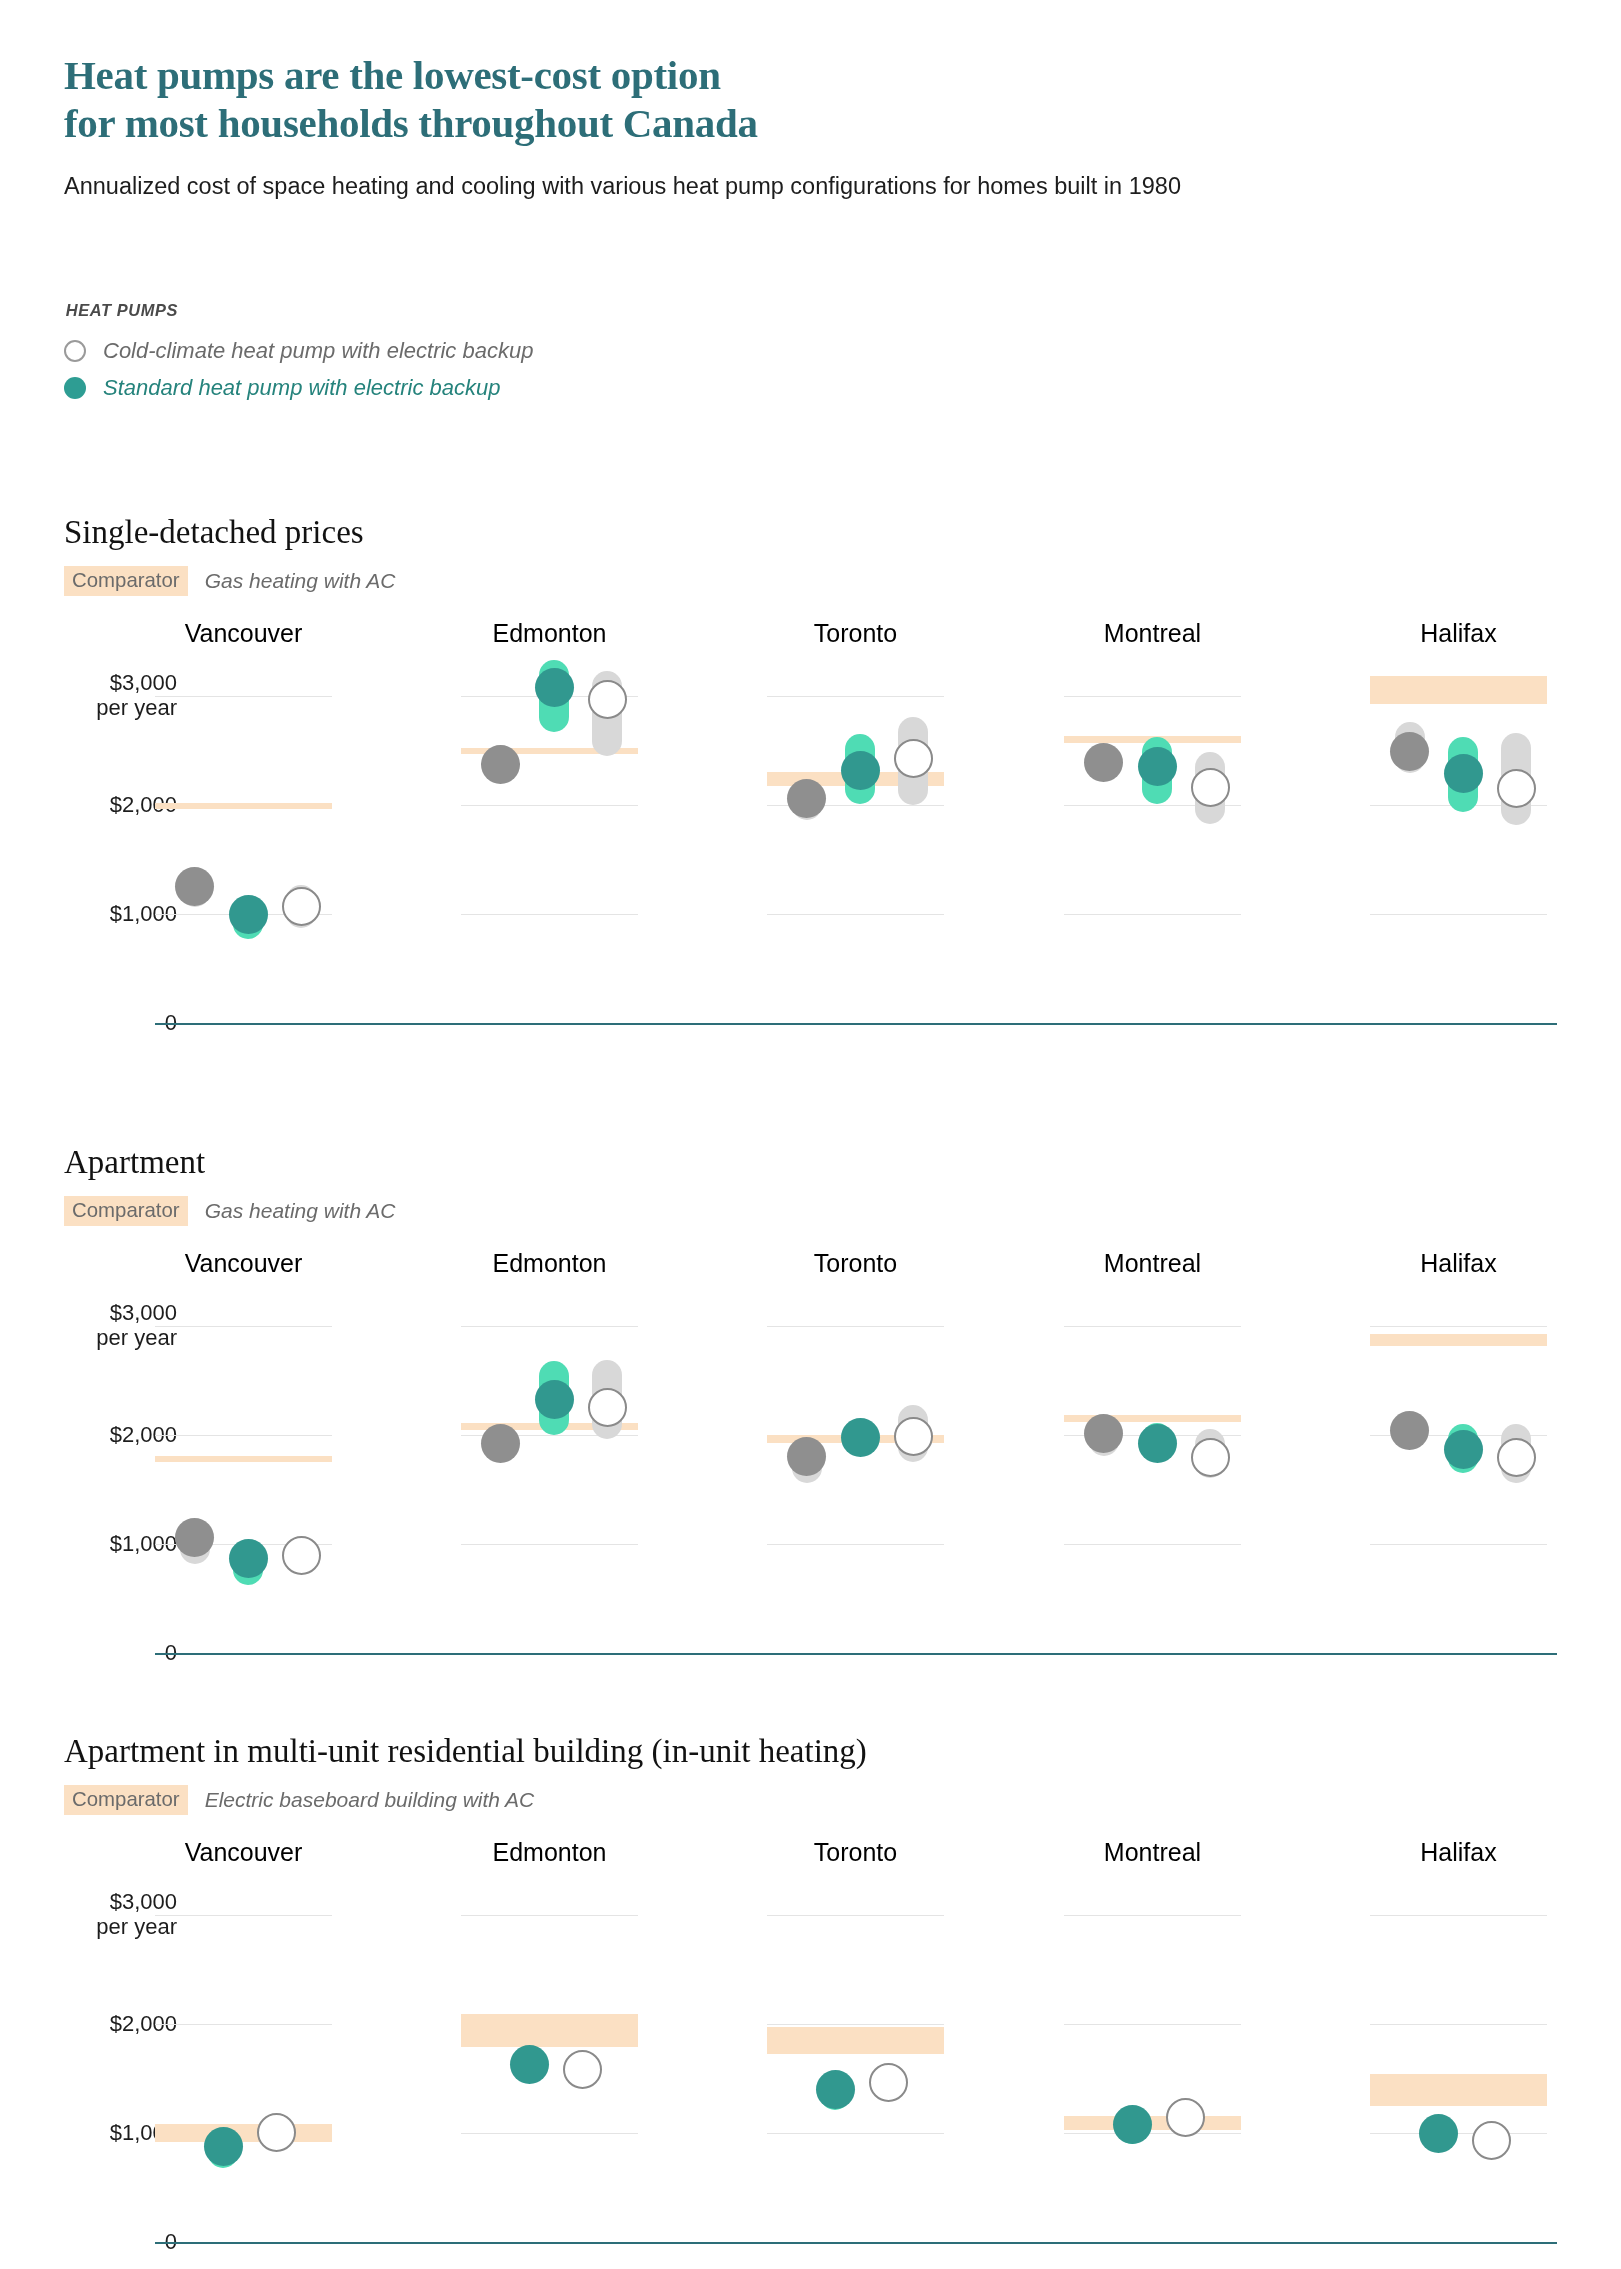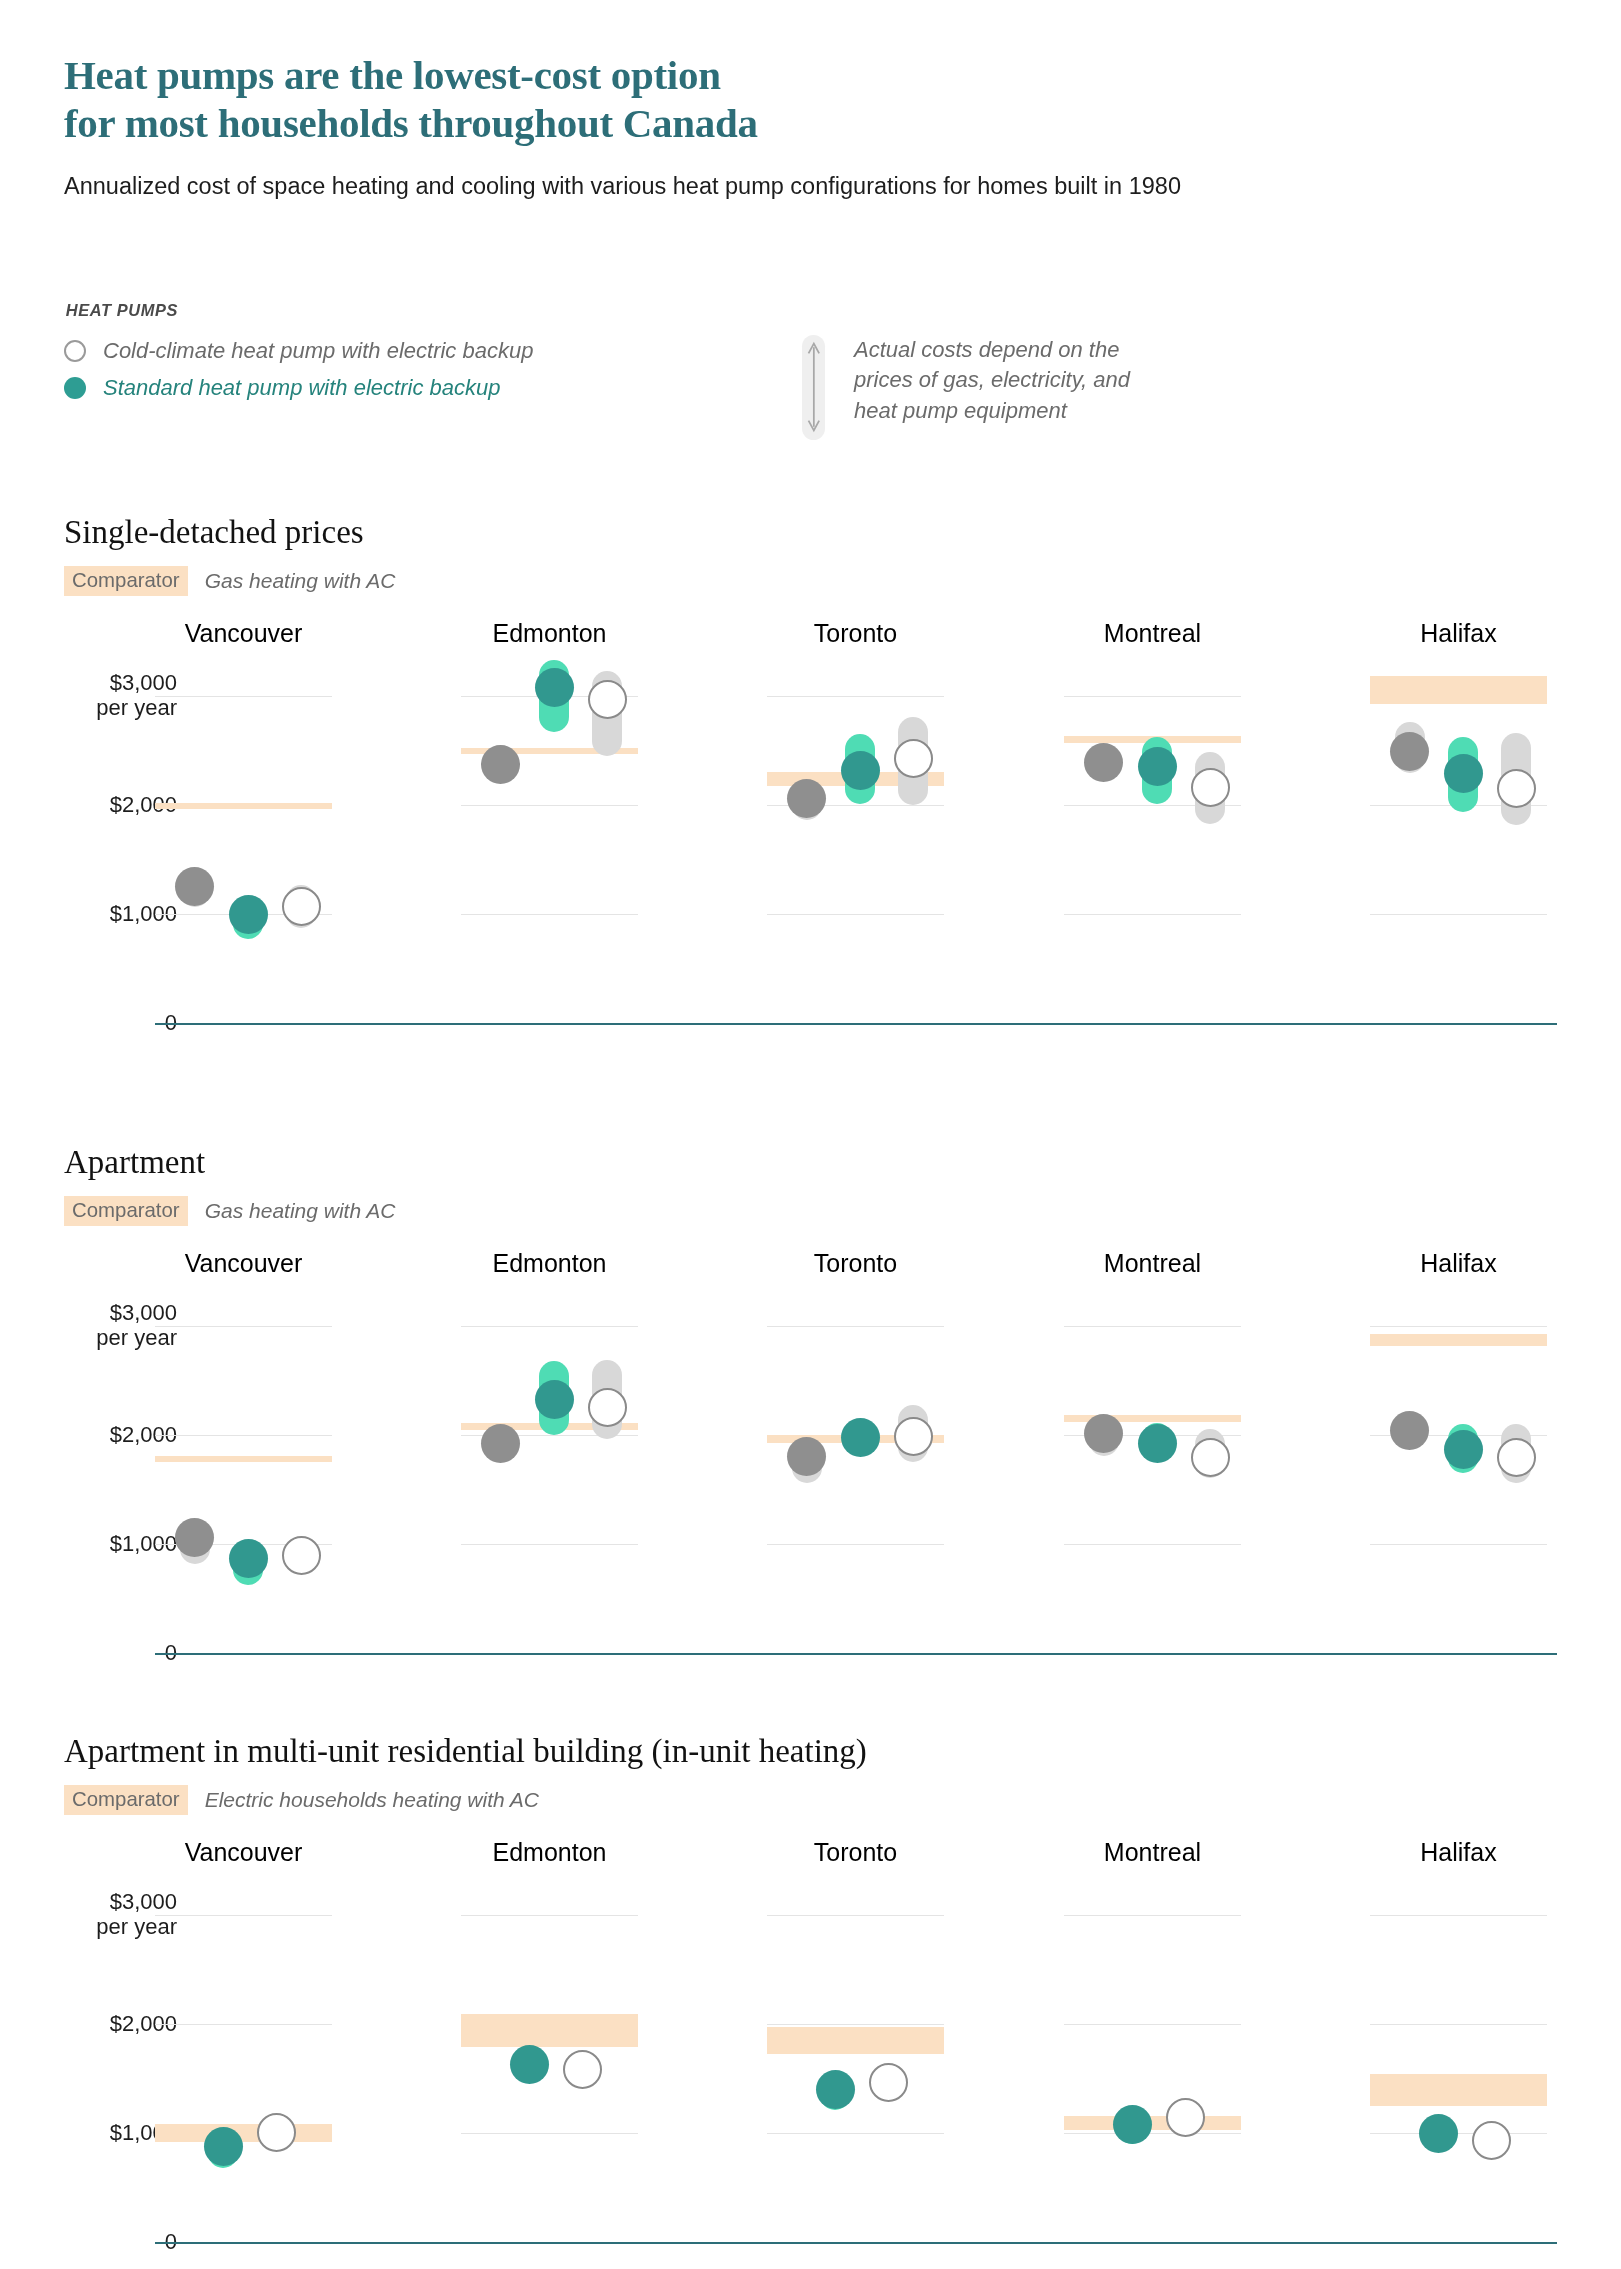--- a/index.html
+++ b/index.html
@@ -116,34 +116,20 @@
     <div class="legRow">
       <span class="legDot cold"></span>
       <span class="legLabel">Cold-climate heat pump with electric backup</span>
     </div>
     <div class="legRow">
       <span class="legDot elec"></span>
       <span class="legLabel teal">Standard heat pump with electric backup</span>
     </div>
   </div>
 
-  <div class="noteWrap">
-    <span class="arrowPill">
-      <svg width="17.7" height="94" viewBox="0 0 20 106">
-        <line x1="10" y1="8" x2="10" y2="98" stroke="#a8a8a8" stroke-width="2"></line>
-        <polyline points="4,15 10,4 16,15" fill="none" stroke="#a8a8a8" stroke-width="2"></polyline>
-        <polyline points="4,91 10,102 16,91" fill="none" stroke="#a8a8a8" stroke-width="2"></polyline>
-      </svg>
-    </span>
-    <span class="noteText">
-      <span>Actual costs depend on the</span><br>
-      <span>prices of gas, electricity, and</span><br>
-      <span>heat pump equipment</span>
-    </span>
-  </div>
 
   <div id="panels">
       <div class="panel" style="top: 514px;">
         <div class="panelHead">
           <h2 class="panelTitle">Single-detached prices</h2>
           <div class="compRow">
             <span class="compTag">Comparator</span>
             <span class="compVal">Gas heating with AC</span>
           </div>
         </div>
@@ -303,21 +289,21 @@
             <div class="dot cold" style="width: 39px; height: 39px; left: 127px; top: 189px;"></div>
           </div>
           <div class="zeroline" style="top: 404px; left: 155px; width: 1402px;"></div>
         </div>
       </div>
       <div class="panel" style="top: 1733px;">
         <div class="panelHead">
           <h2 class="panelTitle">Apartment in multi-unit residential building (in-unit heating)</h2>
           <div class="compRow">
             <span class="compTag">Comparator</span>
-            <span class="compVal">Electric households heating with AC</span>
+            <span class="compVal">Electric baseboard building with AC</span>
           </div>
         </div>
         <div class="plotArea" style="top: 105px;">
           <div class="axisLabels" style="left: 0px;">
             <div class="axisTick" style="top: 77px;"><span>$3,000</span><small>per year</small></div>
             <div class="axisTick" style="top: 186px;"><span>$2,000</span></div>
             <div class="axisTick" style="top: 295px;"><span>$1,000</span></div>
             <div class="axisTick" style="top: 404px;"><span>0</span></div>
           </div>
           <div class="cityCol" style="left: 155px; width: 177px;">

